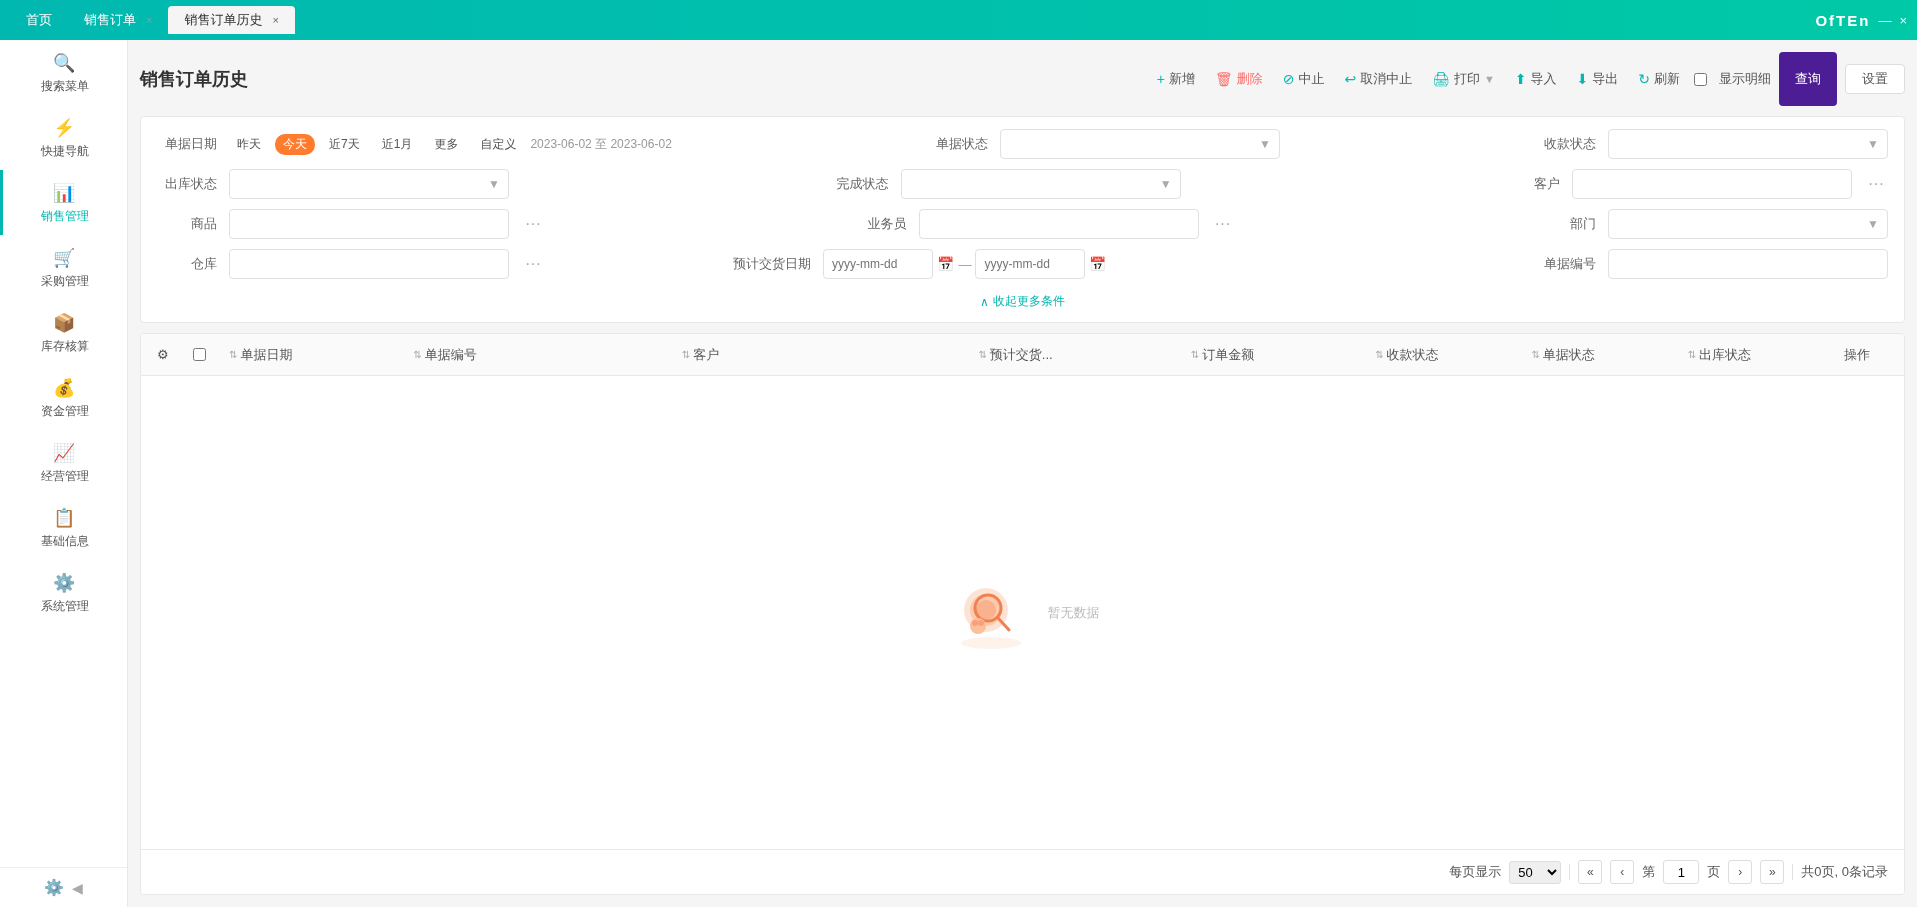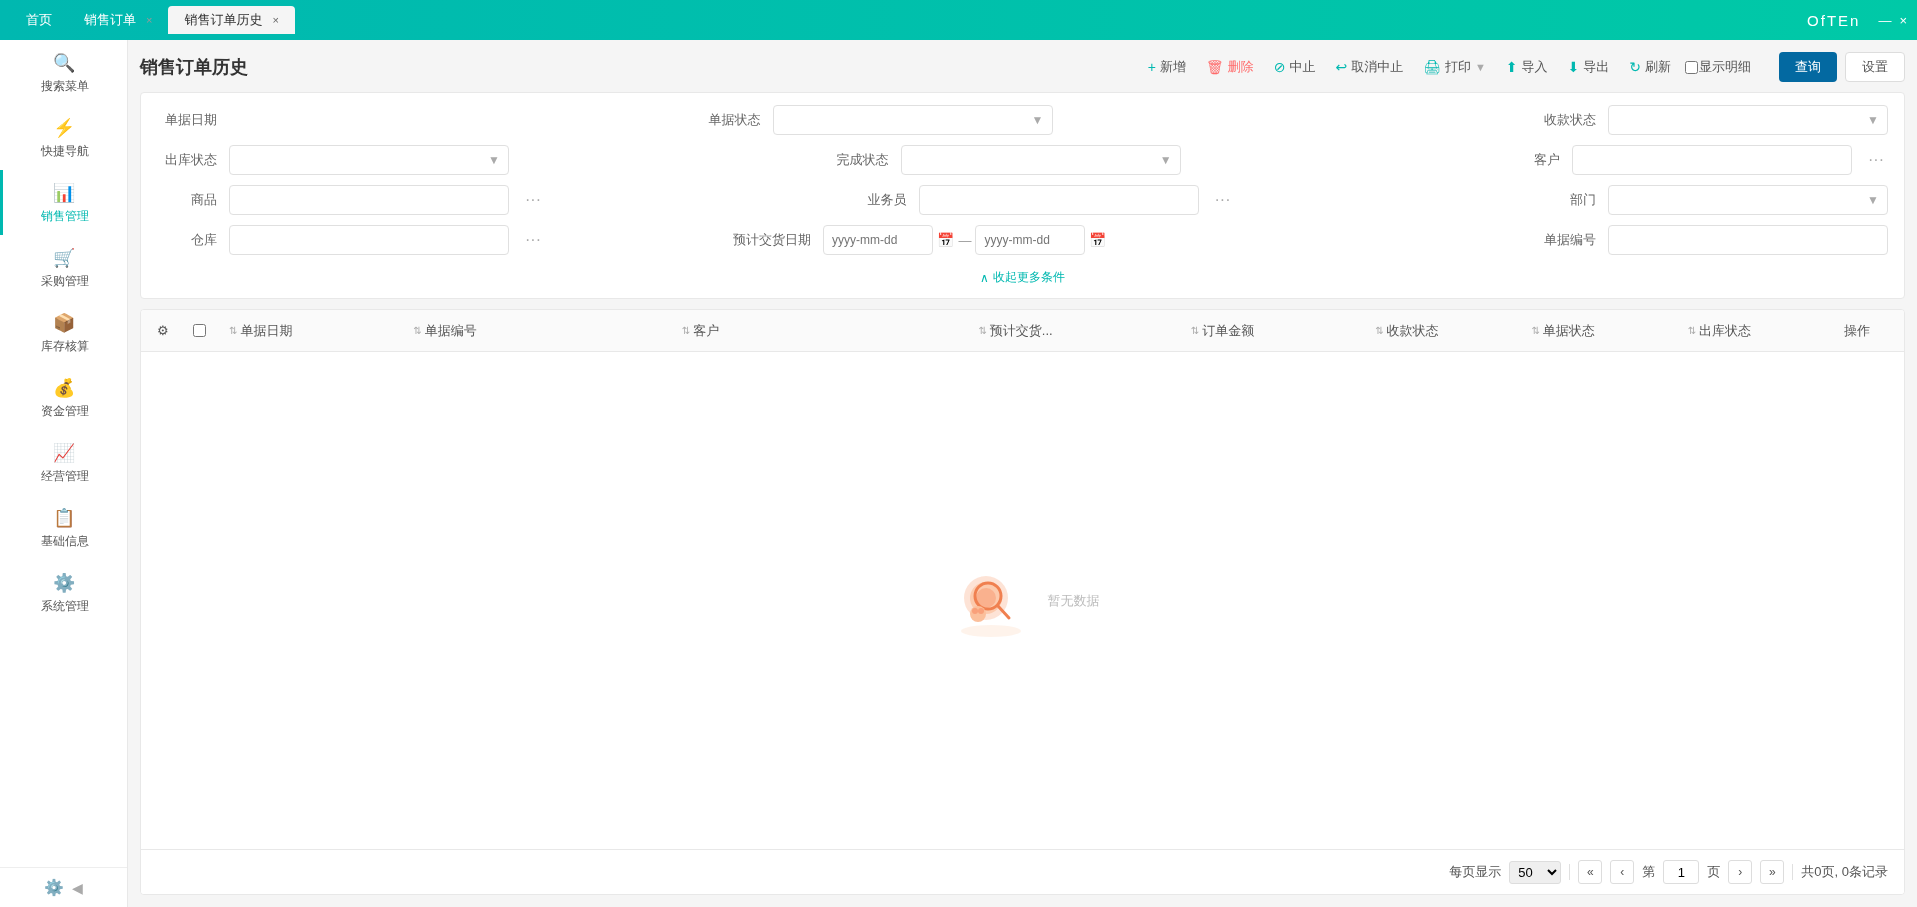--- a/index.html
+++ b/index.html
@@ -42,23 +42,22 @@
       margin-left: auto;
       display: flex;
       align-items: center;
       gap: 8px;
       color: #fff;
       font-size: 13px;
     }
     .top-bar-brand {
       color: #fff;
       font-size: 15px;
-      font-weight: normal;
+      font-weight: bold;
       letter-spacing: 2px;
-      margin-right: 10px;
     }
 
     
     .main-layout {
       display: flex;
       flex: 1;
       overflow: hidden;
     }
 
     
@@ -128,42 +127,41 @@
       color: #555;
       cursor: pointer;
       padding: 4px 6px;
       border-radius: 3px;
       white-space: nowrap;
     }
     .toolbar-btn .btn-icon { color: #00b8b0; font-size: 14px; }
     .toolbar-btn-danger { color: #ff6b6b; }
     .toolbar-btn-danger .btn-icon { color: #ff6b6b; }
     .btn-query {
-      background: #0369a1;
+      background: #4c1d95;
       color: #fff;
       border: none;
       border-radius: 4px;
-      padding: 6px 16px;
-      cursor: pointer;
-      font-size: 13px;
-      margin-left: 20px;
+      padding: 18px 16px;
+      cursor: pointer;
+      font-size: 13px;
     }
     .btn-settings {
       background: #fff;
       color: #555;
       border: 1px solid #ddd;
       border-radius: 4px;
       padding: 5px 16px;
       cursor: pointer;
       font-size: 13px;
     }
     .display-toggle {
       display: flex;
       align-items: center;
-      gap: 1px;
+      gap: 12px;
       font-size: 13px;
       color: #555;
     }
     .display-toggle input { cursor: pointer; }
 
     
     .filter-panel {
       background: #fff;
       border-radius: 4px;
       padding: 12px 16px;
@@ -489,20 +487,29 @@
         </div>
         <button class="btn-query">查询</button>
         <button class="btn-settings">设置</button>
       </div>
     </div>
 
     <div class="filter-panel">
 
       <div class="filter-row">
         <span class="filter-label">单据日期</span>
+        <div class="filter-date-group">
+          <button class="date-btn">昨天</button>
+          <button class="date-btn active">今天</button>
+          <button class="date-btn">近7天</button>
+          <button class="date-btn">近1月</button>
+          <button class="date-btn">更多</button>
+          <button class="date-btn">自定义</button>
+          <span class="date-range-text">2023-06-02 至 2023-06-02</span>
+        </div>
         <div style="flex:1"></div>
         <span class="filter-label">单据状态</span>
         <div class="filter-select" style="flex: 2; max-width: 280px;">
           <span></span>
           <span class="chevron">▼</span>
         </div>
         <div style="flex:1"></div>
         <span class="filter-label">收款状态</span>
         <div class="filter-select" style="flex: 2; max-width: 280px;">
           <span></span>

